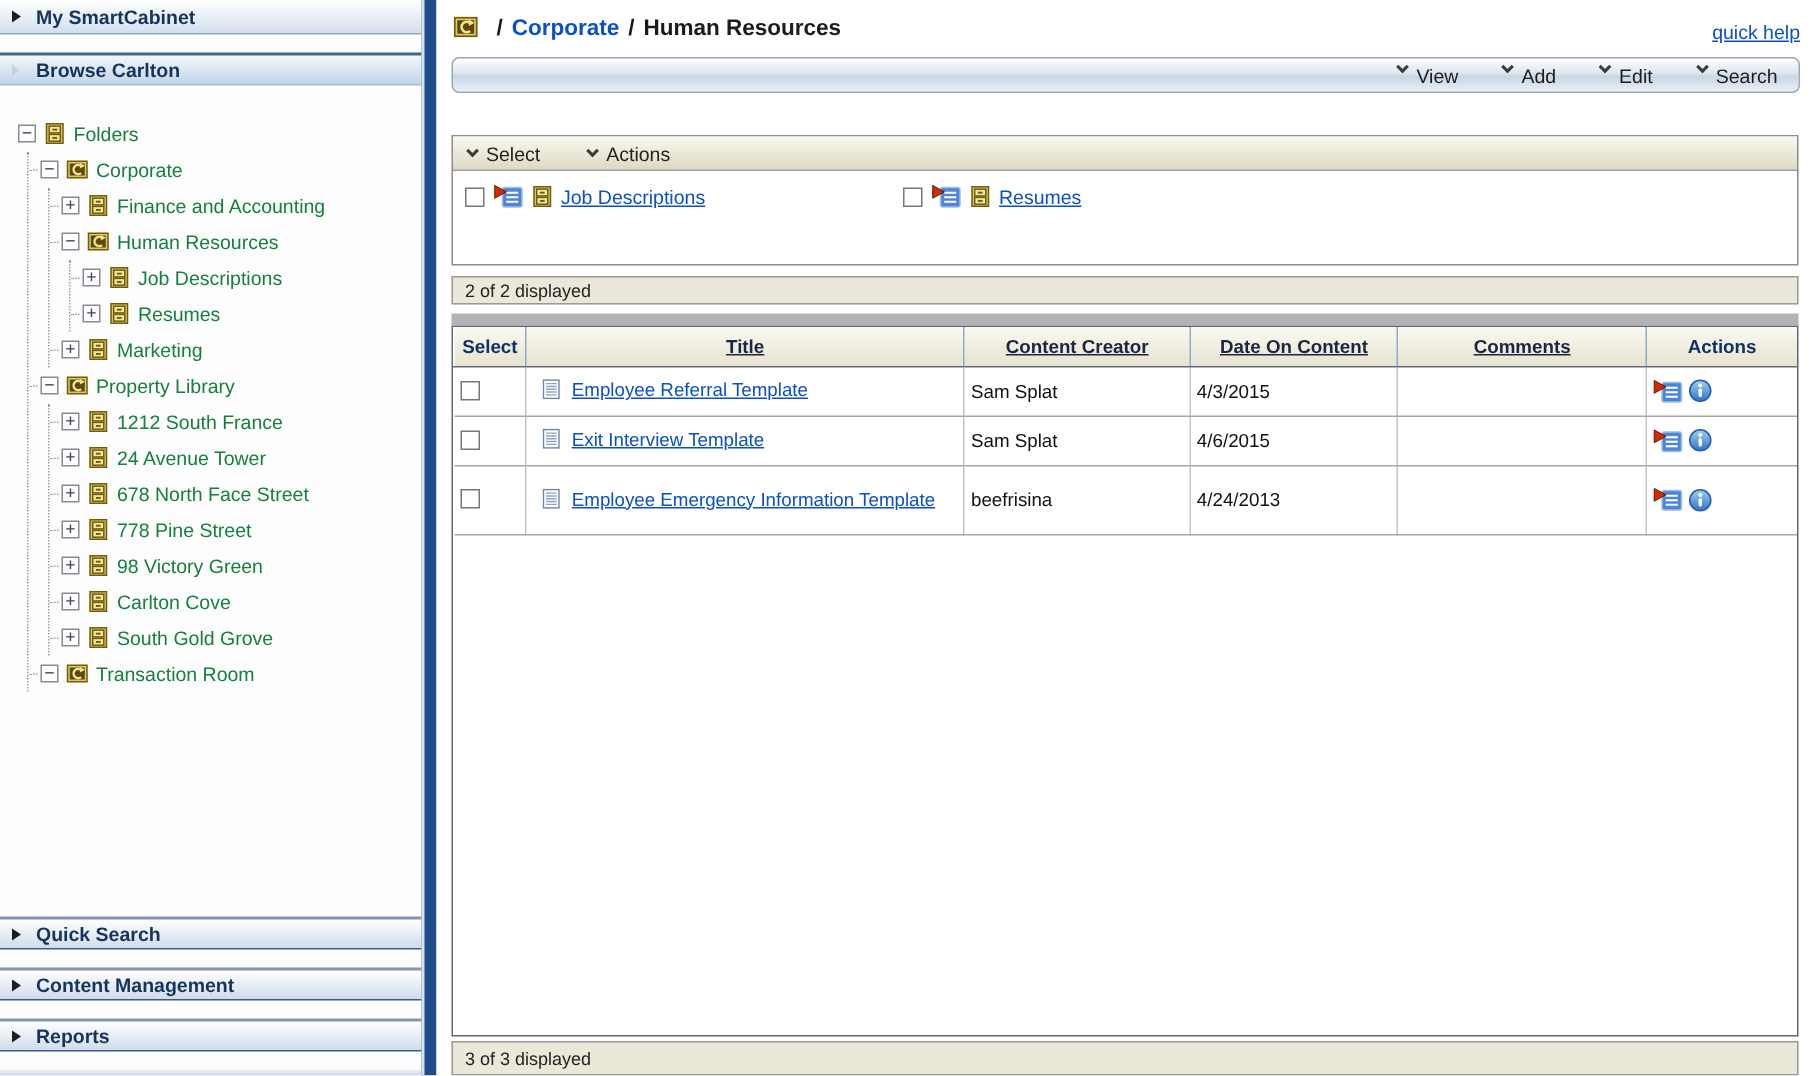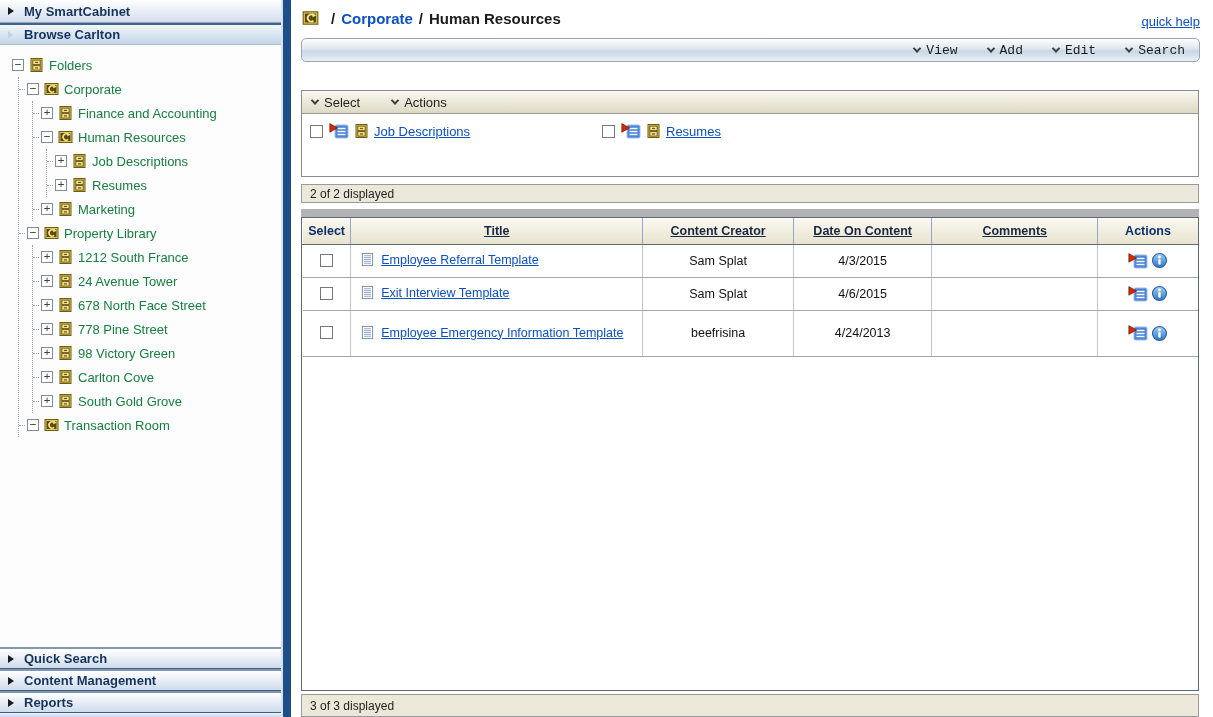--- a/index.html
+++ b/index.html
@@ -1,21 +1,21 @@
 <!DOCTYPE html>
 <html><head>
 <meta charset="utf-8">
 <style>
   * { box-sizing: border-box; margin: 0; padding: 0; }
   html, body { width: 1213px; height: 717px; overflow: hidden; }
   body { font-family: "Liberation Sans", sans-serif; background: #fff; }
   #root { display: flex; width: 100%; height: 100%; }
 
   
-  .sidebar { width: 281px; display: flex; flex-direction: column; background: #fdfdfe; }
+  .sidebar { width: 281px; display: flex; flex-direction: column; background: #fdfdfe; gap: 12px; }
   .divider { width: 10px; background: #1d4e8a; border-left: 2px solid #d9e2ec; flex: none; }
 
   .sb-header { height: 23px; flex: none; background: linear-gradient(#ffffff, #d3dfee);
     border-bottom: 1px solid #93a5ba; display: flex; align-items: center; padding-left: 8px; }
   .tri-right { width: 0; height: 0; border-left: 6px solid #1c1c1c; border-top: 4px solid transparent;
     border-bottom: 4px solid transparent; margin-right: 10px; flex: none; }
   .sb-bold { font-weight: bold; font-size: 13px; color: #16335e; }
 
   .sb-browse { height: 22px; flex: none; background: linear-gradient(#f2f7fc, #c3d5e9);
     border-top: 2px solid #42648c; border-bottom: 1px solid #a9bcd2;
@@ -51,21 +51,21 @@
   .bc-sep { margin: 0 6px; }
   .bc-link { color: #0b50c4; text-decoration: none; cursor: pointer; }
 
   .quick-help { position: absolute; top: 14px; right: 13px; font-size: 13px; color: #0b50c4;
     text-decoration: underline; cursor: pointer; }
 
   .toolbar { position: absolute; top: 38px; left: 10px; right: 13px; height: 24px;
     border: 1px solid #9aa6b5; border-radius: 5px;
     background: linear-gradient(#fdfdfe 0%, #dde6ef 45%, #c9d6e5 55%, #e9eff6 100%);
     display: flex; justify-content: flex-end; align-items: center; padding-right: 14px; }
-  .tb-menu { display: flex; align-items: center; margin-left: 30px; font-size: 13px; color: #1c1c1c; cursor: pointer; font-family: Liberation Mono, monospace; }
+  .tb-menu { display: flex; margin-left: 30px; font-size: 13px; color: #1c1c1c; cursor: pointer; }
   .chev { width: 6px; height: 6px; border-left: 2px solid #3c3c3c; border-bottom: 2px solid #3c3c3c;
     transform: rotate(-45deg) translate(1px, -1px); margin-right: 6px; flex: none; }
 
   .folder-panel { position: absolute; top: 90px; left: 10px; width: 898px; border: 1px solid #8c8c8c; background: #fff; }
   .fp-header { height: 23px; background: linear-gradient(#faf8f0, #ddd9c3); border-bottom: 1px solid #9a9a9a;
     display: flex; align-items: center; padding-left: 10px; font-size: 13px; color: #222; }
   .fp-menu { display: flex; align-items: center; margin-right: 32px; cursor: pointer; }
   .fp-body { height: 62px; display: flex; padding: 9px 0 0 8px; }
   .fp-item { width: 292px; display: flex; align-items: flex-start; }
   .checkbox { width: 13px; height: 13px; border: 1px solid #777; background: #fff; flex: none; cursor: pointer; margin-top: 2px; }
@@ -80,21 +80,21 @@
   .table-wrap { position: absolute; top: 217px; left: 10px; width: 898px; height: 474px;
     border: 1px solid #5f6a76; background: #fff; overflow: hidden; }
   table { border-collapse: collapse; table-layout: fixed; width: 100%; }
   th { height: 26px; background: linear-gradient(#fbf9f1, #e7e3cf);
     border-right: 1px solid #8fa9c9; border-left: 1px solid #fff; border-bottom: 1px solid #5f6a76;
     font-size: 12.5px; font-weight: bold; }
   th:last-child { border-right: none; }
   th .sort-link { color: #1a2742; text-decoration: underline; cursor: pointer; }
   th .plain-hdr { color: #0f3069; }
   td { border-right: 1px solid #c4c4c4; border-bottom: 1px solid #a6a6a6; font-size: 12.5px; color: #111;
-    text-align: center; vertical-align: middle; background: #fff; padding: 2px 4px; }
+    vertical-align: middle; background: #fff; padding: 2px 4px; }
   td:last-child { border-right: none; }
   td.title-cell { text-align: left; padding-left: 9px; line-height: 17px; }
   .row-link { color: #0b50c4; text-decoration: underline; cursor: pointer; }
   .doc-icon { vertical-align: -3px; margin-right: 6px; }
   .actions-cell .am-icon, .actions-cell .info-icon { vertical-align: middle; cursor: pointer; }
   .actions-cell .am-icon { margin-right: 3px; }
 
   #bottom-bar { top: 694px; height: 23px; }
 </style>
 </head>

